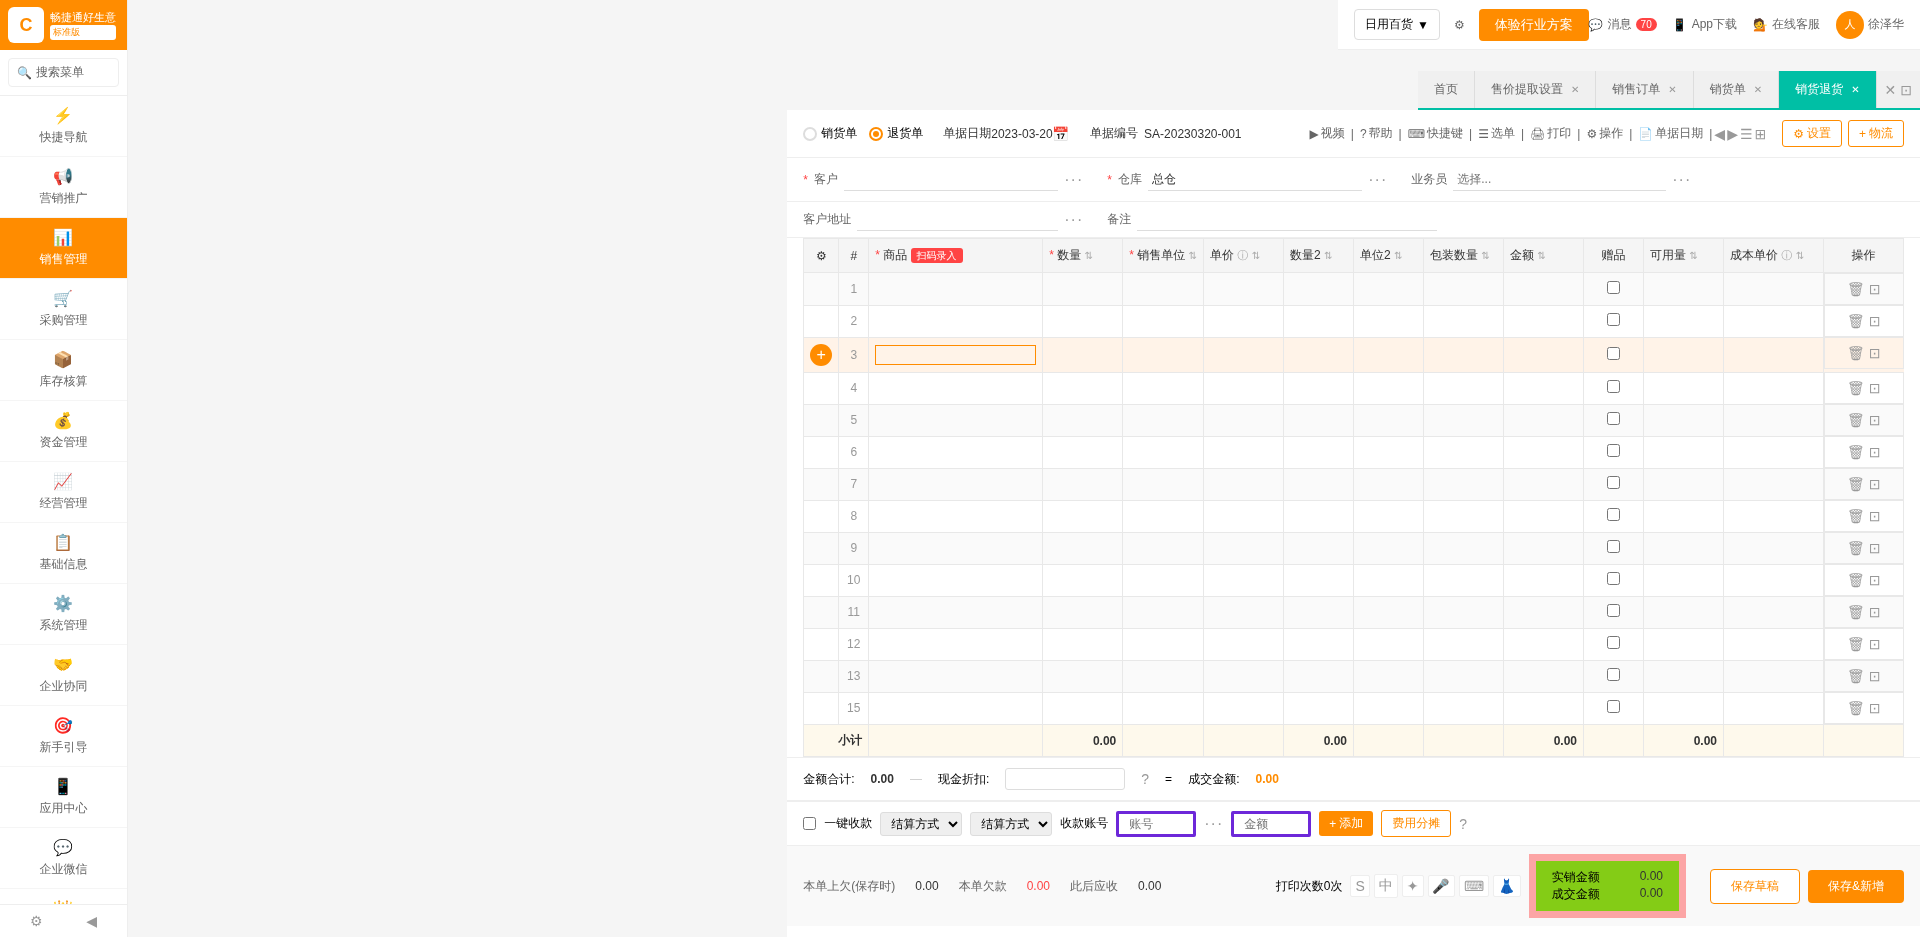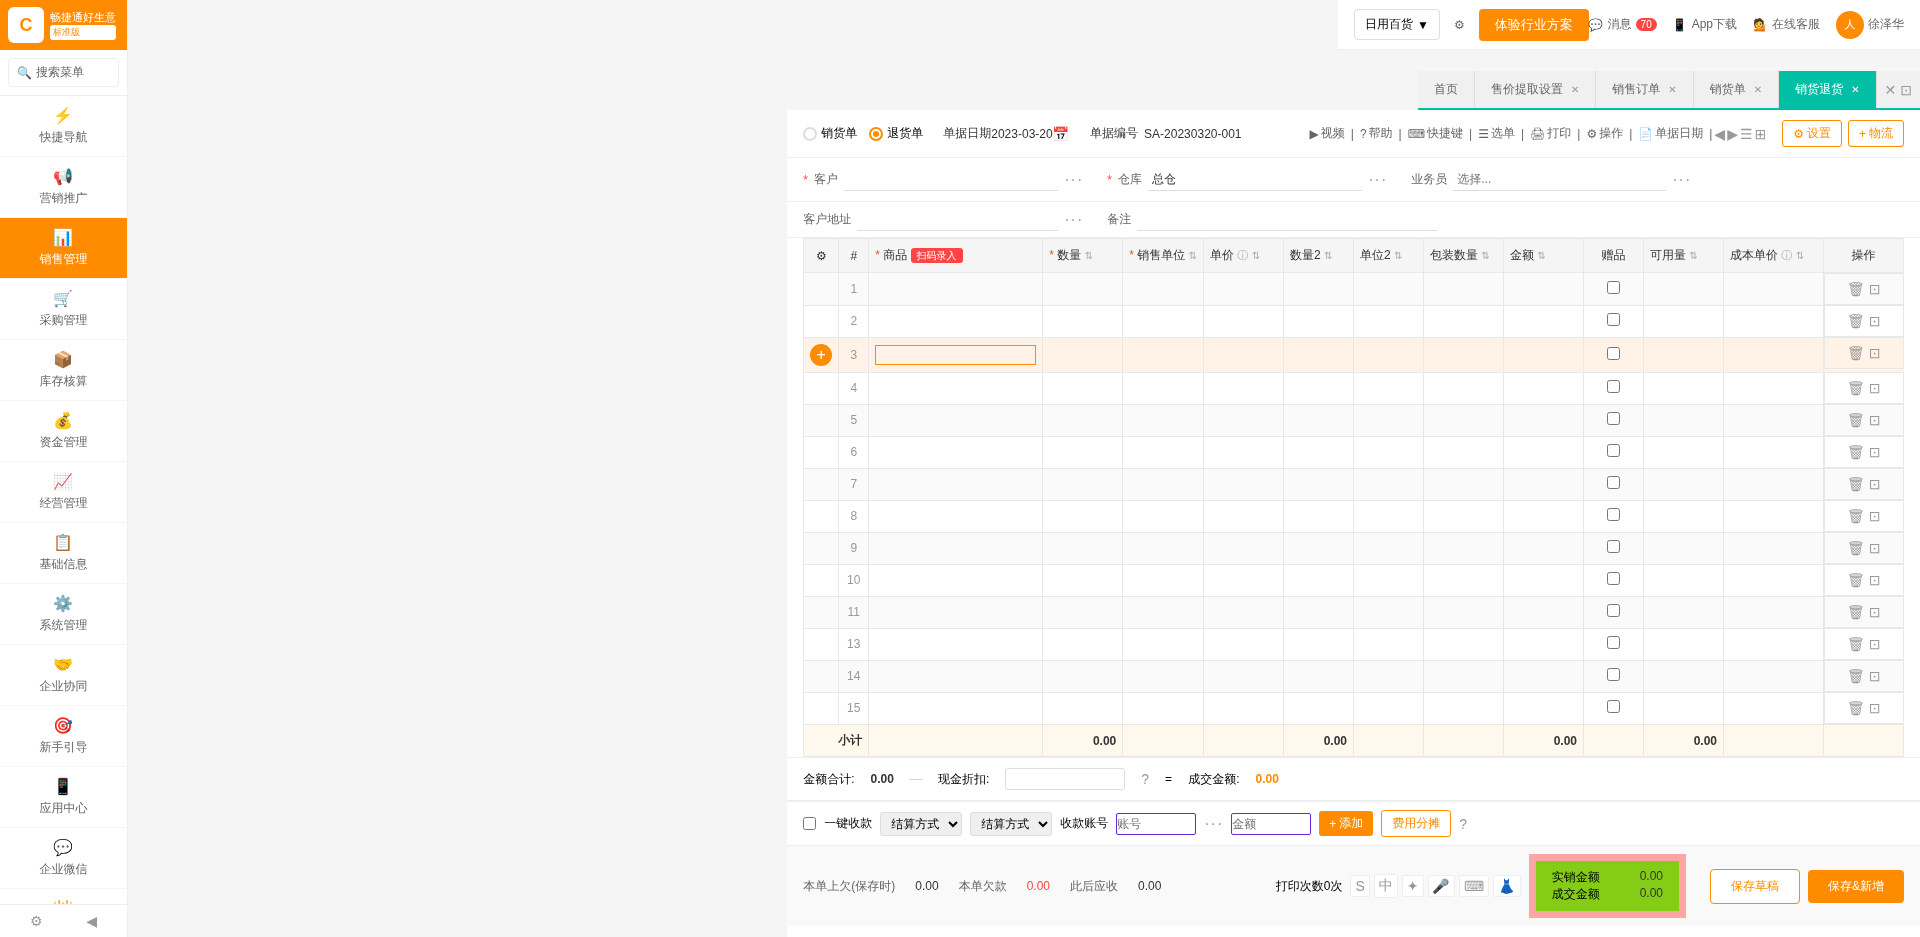--- a/index.html
+++ b/index.html
@@ -83,21 +83,21 @@
     .action-cell { display: flex; align-items: center; gap: 4px; justify-content: center; }
     .icon-btn { background: none; border: none; cursor: pointer; color: #999; font-size: 14px; }
 
     
     .summary-bar { padding: 10px 16px; display: flex; align-items: center; gap: 16px; border-top: 1px solid #eee; border-bottom: 1px solid #eee; background: #fff; }
     .summary-divider { color: #ccc; }
 
     
     .bottom-bar { padding: 8px 16px; display: flex; align-items: center; gap: 16px; border-top: 1px solid #eee; background: #fff; }
     .bottom-bar-row { display: flex; align-items: center; gap: 8px; flex: 1; }
-    .amount-input { border: 1px solid #6d28d9; padding: 3px 0; width: 80px; border-radius: 2px; }
+    .amount-input { border: 3px solid #6d28d9; padding: 3px 10px; width: 80px; border-radius: 2px; }
     .btn-add { background: #ff8c00; color: #fff; border: none; padding: 4px 10px; border-radius: 3px; cursor: pointer; display: flex; align-items: center; gap: 3px; }
     .btn-split { background: #fff; border: 1px solid #ff8c00; color: #ff8c00; padding: 4px 10px; border-radius: 3px; cursor: pointer; }
     .status-info { display: flex; align-items: center; gap: 20px; color: #666; }
     .btn-save-draft { background: #fff; border: 1px solid #ff8c00; color: #ff8c00; padding: 8px 20px; border-radius: 4px; cursor: pointer; }
     .btn-save-new { background: #ff8c00; color: #fff; border: none; padding: 8px 20px; border-radius: 4px; cursor: pointer; }
 
     .col-gear { width: 32px; text-align: center; }
     .col-num { width: 30px; text-align: center; }
     .col-product { min-width: 120px; }
     .col-qty { width: 80px; }
@@ -626,40 +626,40 @@
               <td class="checkbox-cell"><input type="checkbox" style=""></td>
               <td></td>
               <td></td>
               <td class="action-cell">
                 <button class="icon-btn">🗑</button>
                 <button class="icon-btn">⊡</button>
               </td>
             </tr>
           <tr>
               <td></td>
+              <td class="row-num">12</td>
+              <td></td>
+              <td></td>
+              <td></td>
+              <td></td>
+              <td></td>
+              <td></td>
+              <td></td>
+              <td></td>
+              <td class="checkbox-cell"><input type="checkbox" style=""></td>
+              <td></td>
+              <td></td>
+              <td class="action-cell">
+                <button class="icon-btn">🗑</button>
+                <button class="icon-btn">⊡</button>
+              </td>
+            </tr>
+          <tr>
+              <td></td>
               <td class="row-num">13</td>
-              <td></td>
-              <td></td>
-              <td></td>
-              <td></td>
-              <td></td>
-              <td></td>
-              <td></td>
-              <td></td>
-              <td class="checkbox-cell"><input type="checkbox" style=""></td>
-              <td></td>
-              <td></td>
-              <td class="action-cell">
-                <button class="icon-btn">🗑</button>
-                <button class="icon-btn">⊡</button>
-              </td>
-            </tr>
-          <tr>
-              <td></td>
-              <td class="row-num">14</td>
               <td></td>
               <td></td>
               <td></td>
               <td></td>
               <td></td>
               <td></td>
               <td></td>
               <td></td>
               <td class="checkbox-cell"><input type="checkbox" style=""></td>
               <td></td>

